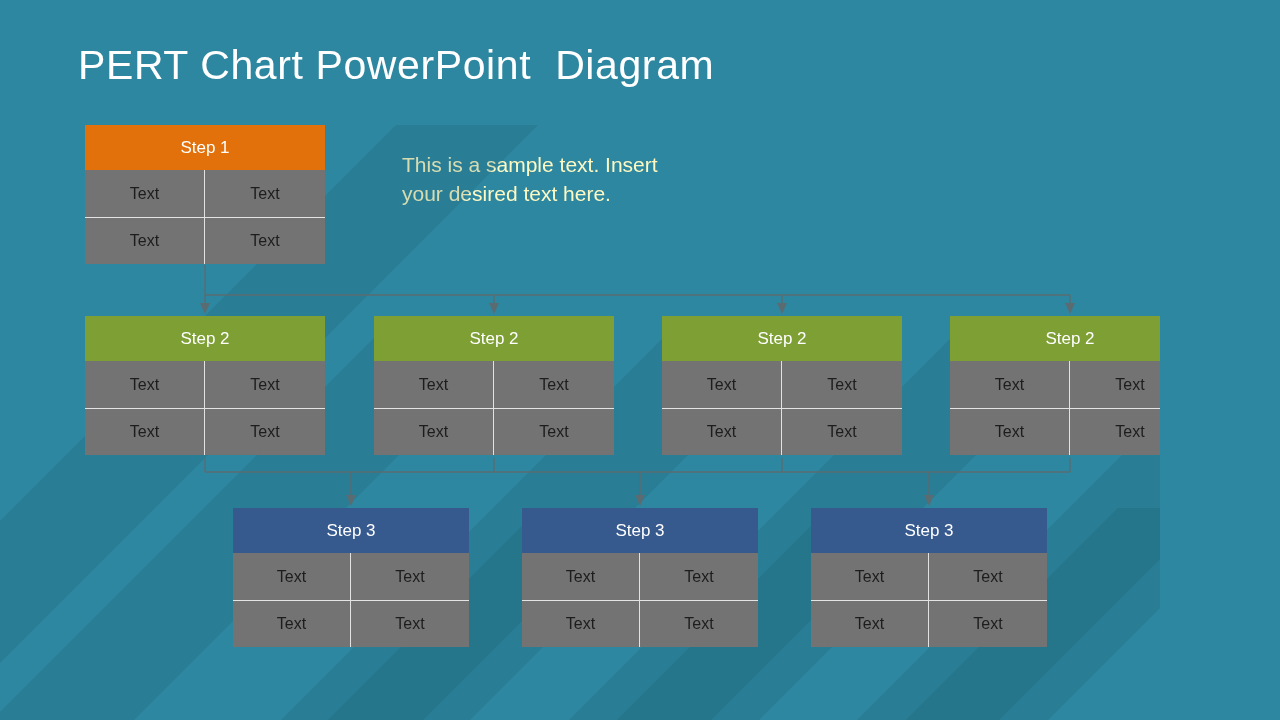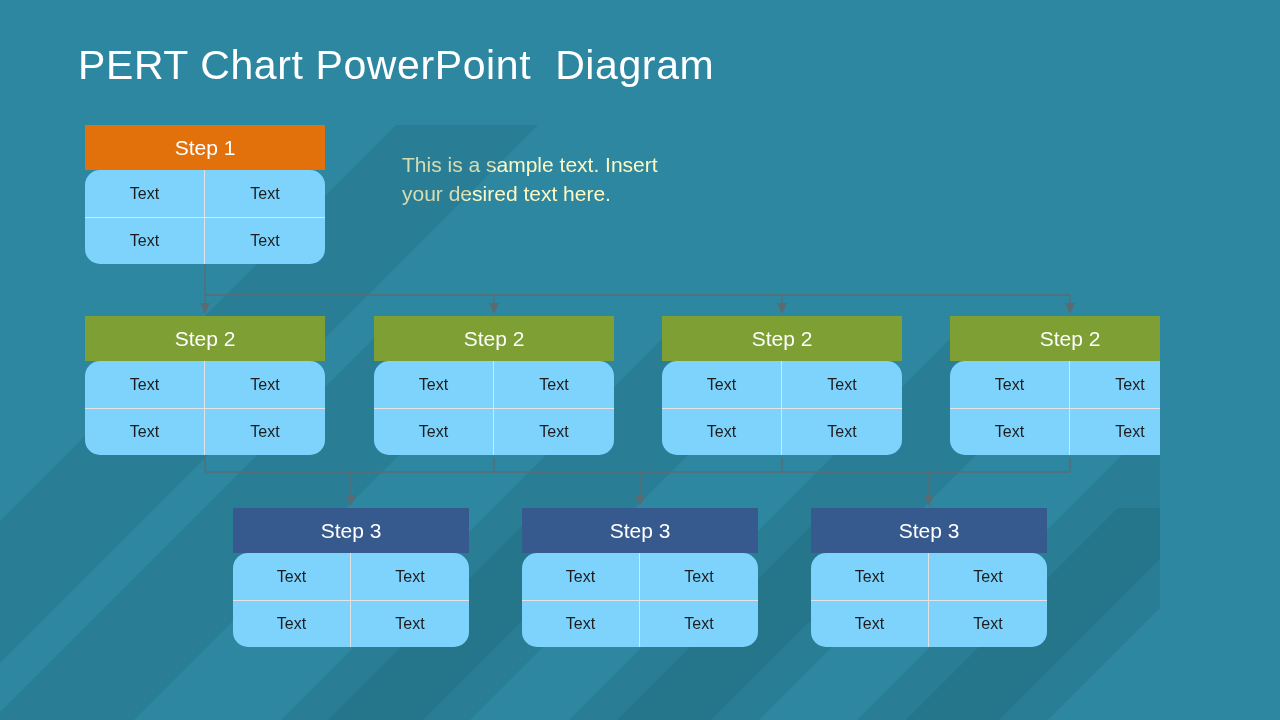--- a/index.html
+++ b/index.html
@@ -63,29 +63,28 @@
   .node {
     position: absolute;
     z-index: 3;
     box-sizing: border-box;
   }
   .node-header {
     height: 45px;
     line-height: 45px;
     text-align: center;
     color: #ffffff;
-    font-size: 21px;
+    font-size: 17px;
     font-weight: 400;
   }
   .node-body {
-    background: #7dd3fc;
+    background: #737373;
     display: grid;
     grid-template-columns: 1fr 1fr;
     grid-template-rows: 47px 47px;
-    border-radius: 15px;
   }
   .node-cell {
     display: flex;
     align-items: center;
     justify-content: center;
     font-size: 16px;
     color: #1d1d1f;
     box-sizing: border-box;
   }
   .node-cell.c0, .node-cell.c2 { border-right: 1px solid #e2e2e2; }

